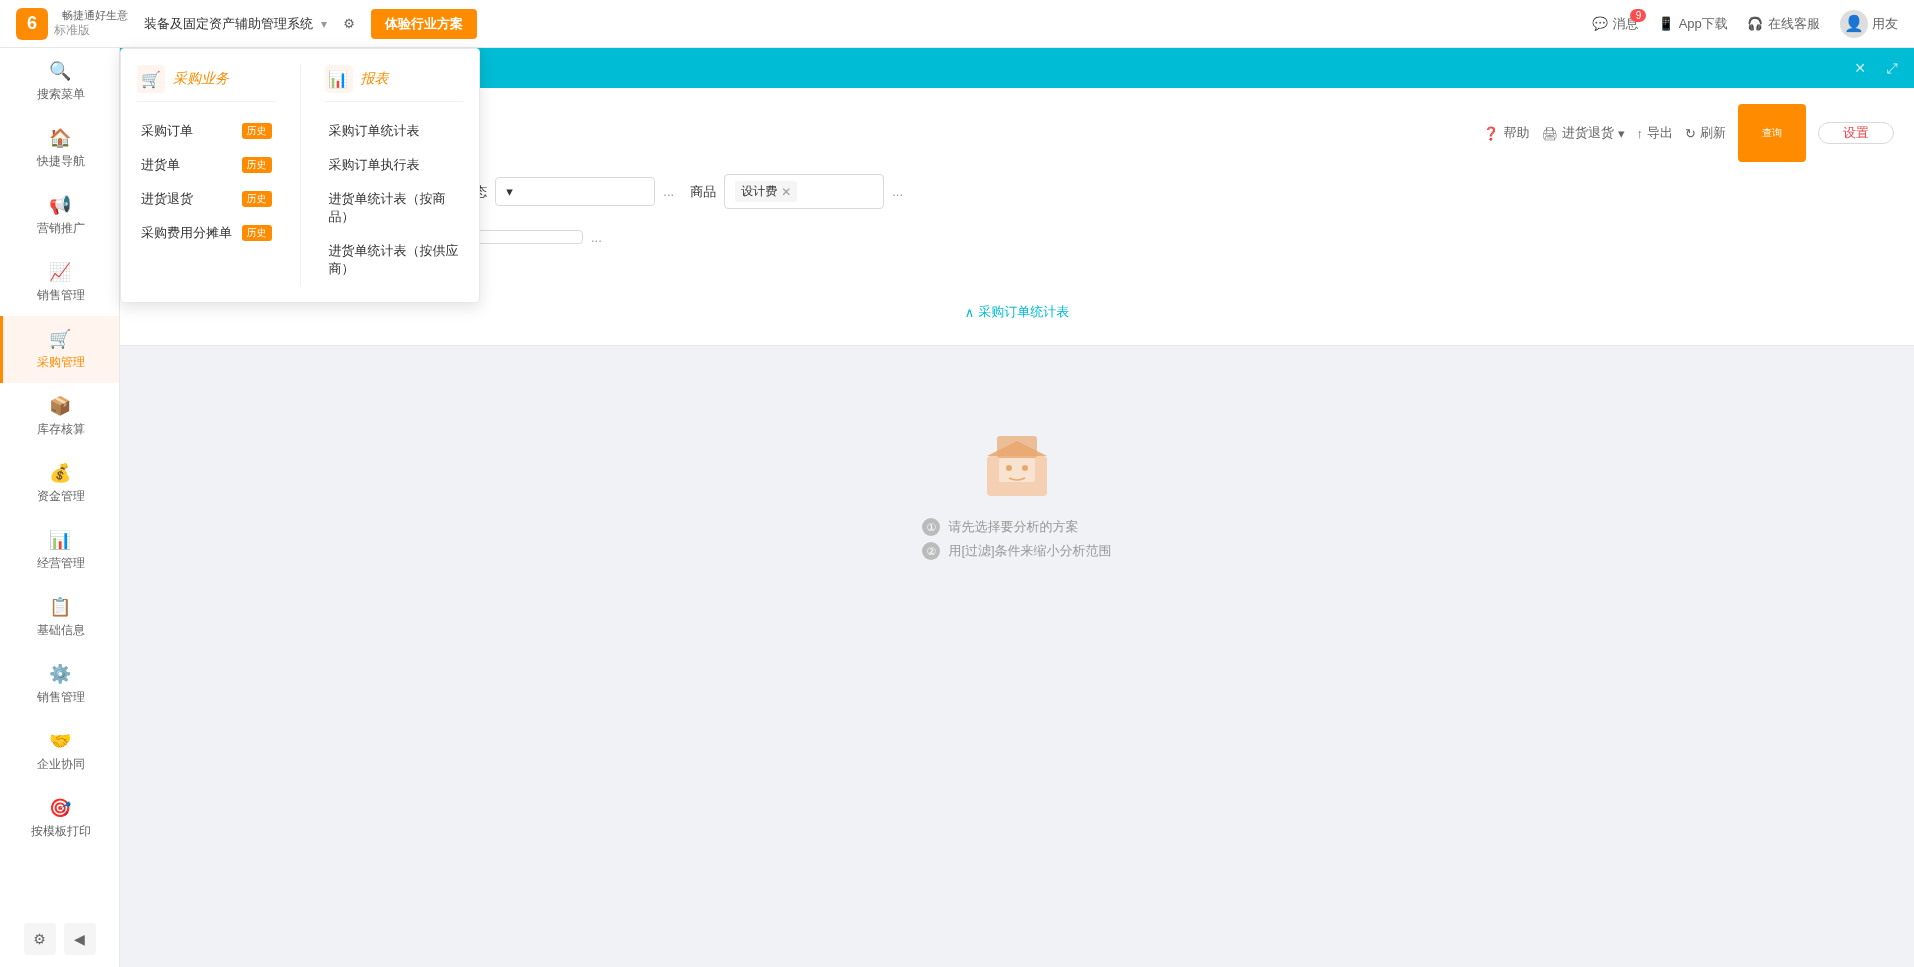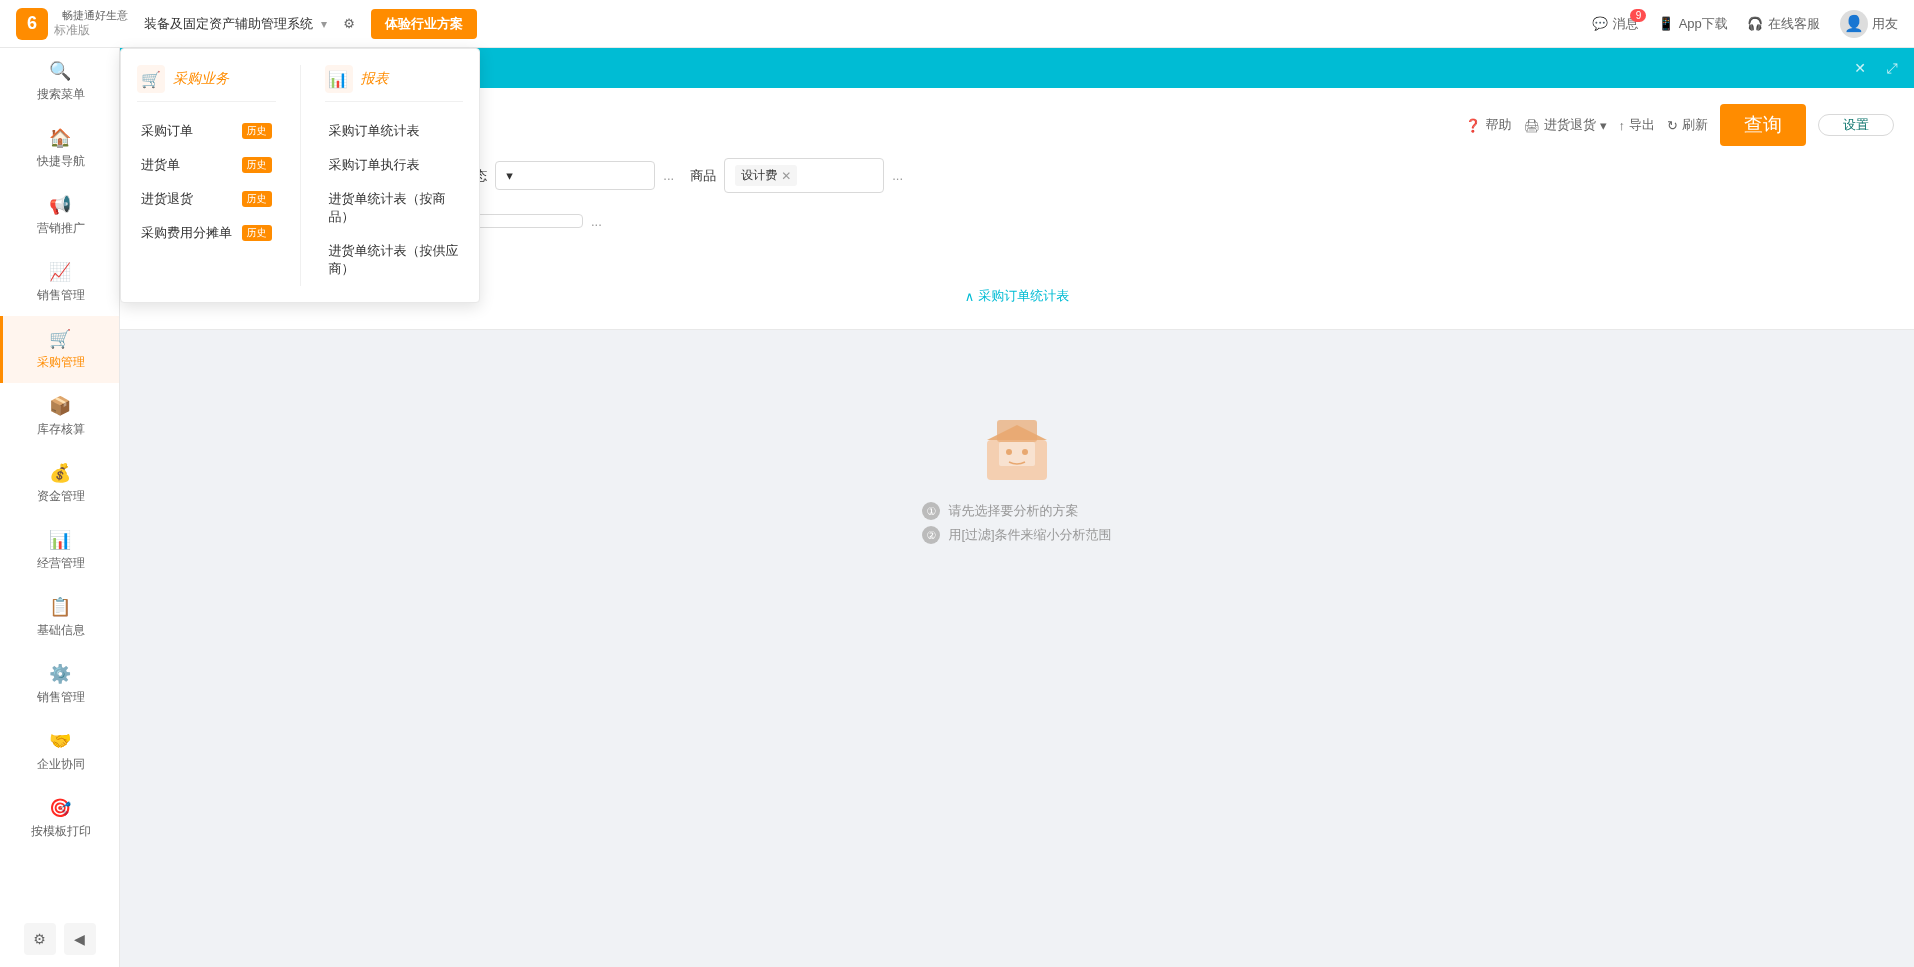--- a/index.html
+++ b/index.html
@@ -173,24 +173,24 @@
     .filter-toolbar {
       display: flex; align-items: center; justify-content: flex-end;
       gap: 12px; margin-bottom: 12px;
     }
     .toolbar-btn {
       display: flex; align-items: center; gap: 4px;
       color: #666; font-size: 13px; cursor: pointer;
     }
     .query-btn {
       background: #ff8c00; color: white; border: none;
-      padding: 8px 24px; border-radius: 4px; cursor: pointer; font-size: 19px;
+      padding: 22px 24px; border-radius: 4px; cursor: pointer; font-size: 10px;
     }
     .settings-btn {
-      background: #fff; color: #0f766e; border: 1px solid #d9d9d9;
+      background: #fff; color: #ef4444; border: 1px solid #d9d9d9;
       padding: 1px 24px; border-radius: 16px; cursor: pointer; font-size: 13px;
     }
 
     .filter-row {
       display: flex; align-items: center; gap: 16px; margin-bottom: 12px;
       flex-wrap: wrap;
     }
     .filter-item {
       display: flex; align-items: center; gap: 8px;
     }

